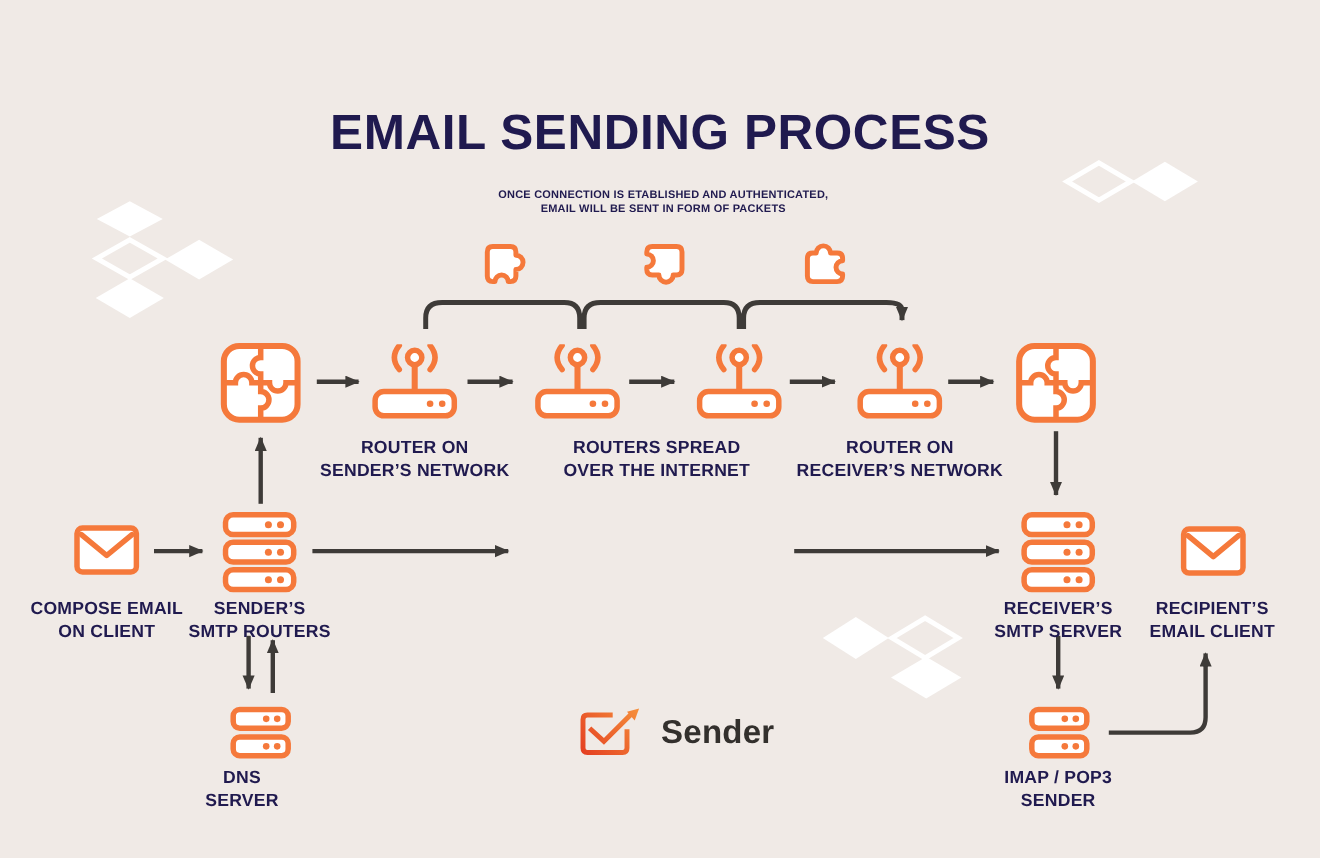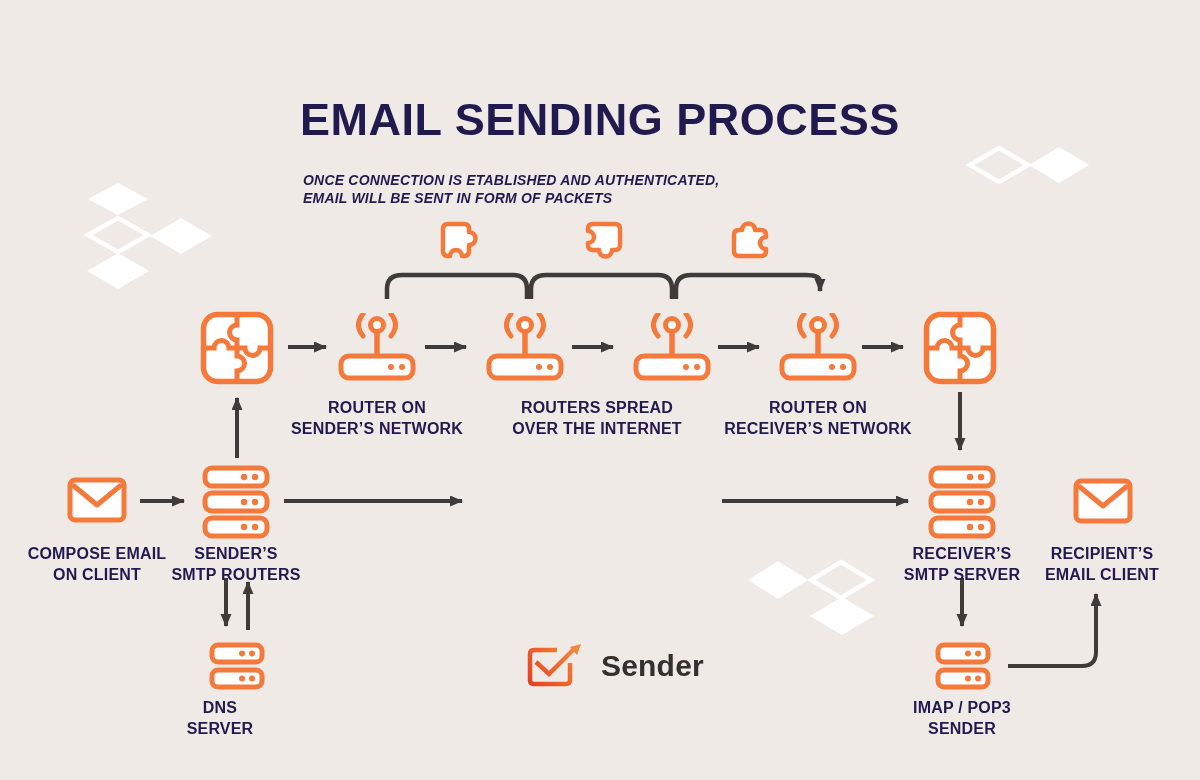--- a/index.html
+++ b/index.html
@@ -11,23 +11,23 @@
   .title{
     position:absolute;left:0;top:74px;width:1200px;text-align:center;
     font-size:45px;font-weight:700;color:#201A4F;letter-spacing:.5px;margin-top:20px;
   }
   .lbl{
     position:absolute;width:200px;text-align:center;
     font-size:16px;font-weight:700;color:#201A4F;
     line-height:1.32;letter-spacing:.2px;white-space:pre-line;
   }
   .note{
-    position:absolute;text-align:left;
-    font-size:14px;font-weight:700;color:#201A4F;
-    line-height:1.32;letter-spacing:.2px;white-space:pre-line;font-style:italic;
+    position:absolute;text-align:center;
+    font-size:10px;font-weight:700;color:#201A4F;
+    line-height:1.32;letter-spacing:.2px;white-space:pre-line;
   }
   .icon{position:absolute;}
   .overlay{position:absolute;left:0;top:0;pointer-events:none;}
   .logo{position:absolute;left:524px;top:641px;display:flex;align-items:center;gap:17px;}
   .logo-text{font-size:30px;font-weight:600;color:#33302D;letter-spacing:.2px;}
   .p90{transform:rotate(90deg);}
   .p270{transform:rotate(270deg);}
 </style>
 </head>
 <body>

